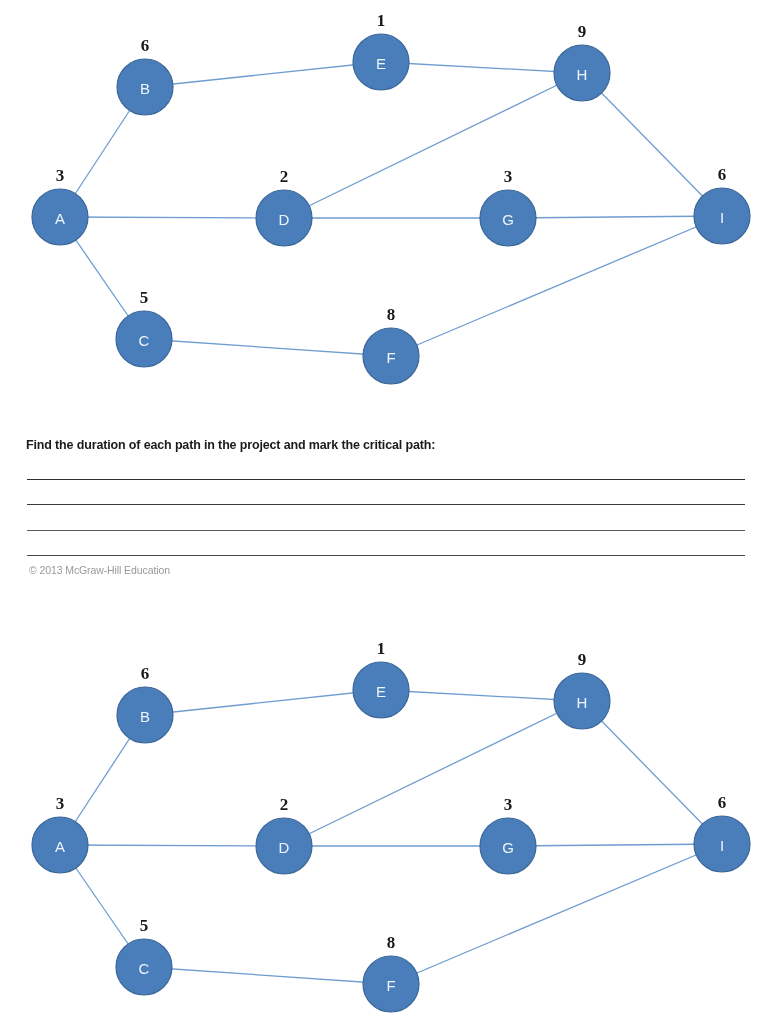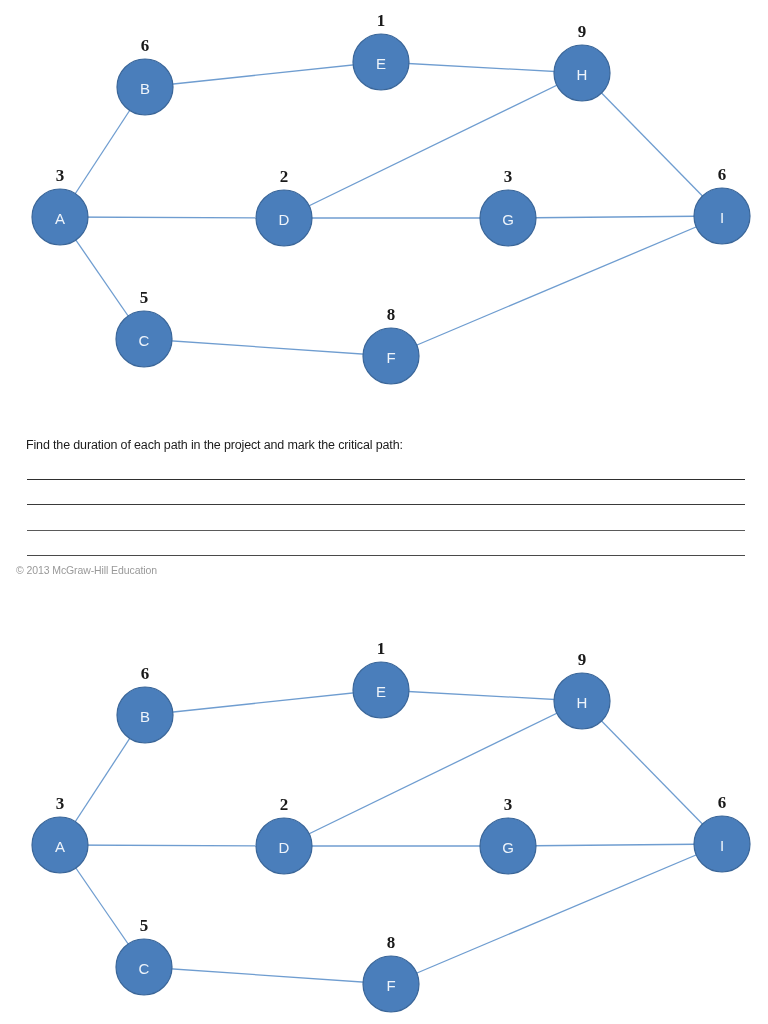--- a/index.html
+++ b/index.html
@@ -72,41 +72,41 @@
     left: 0;
     top: 430px;
     width: 768px;
   }
   .prompt-text {
     position: absolute;
     left: 26px;
     top: 8px;
     font-family: "Liberation Sans", sans-serif;
     font-size: 12.5px;
-    font-weight: 400;
+    font-weight: 700;
     color: #1c1c1c;
     letter-spacing: -0.15px;
     white-space: nowrap;
     text-align: center;
   }
   .answer-line {
     position: absolute;
     left: 27px;
     width: 718px;
     height: 0;
     border-top: 1.4px solid #2f2f2f;
   }
   .answer-line.l1 { top: 49px; }
   .answer-line.l2 { top: 74px; border-top-color: #3a3a3a; }
   .answer-line.l3 { top: 100px; border-top-color: #5a5a5a; }
   .answer-line.l4 { top: 125px; border-top-color: #4a4a4a; }
 
   .footer-text {
     position: absolute;
-    left: 16px;
+    left: 29px;
     top: 134px;
     font-family: "Liberation Sans", sans-serif;
     font-size: 10.5px;
     color: #999999;
     letter-spacing: -0.1px;
     white-space: nowrap;
   }
 </style>
 </head>
 <body>

